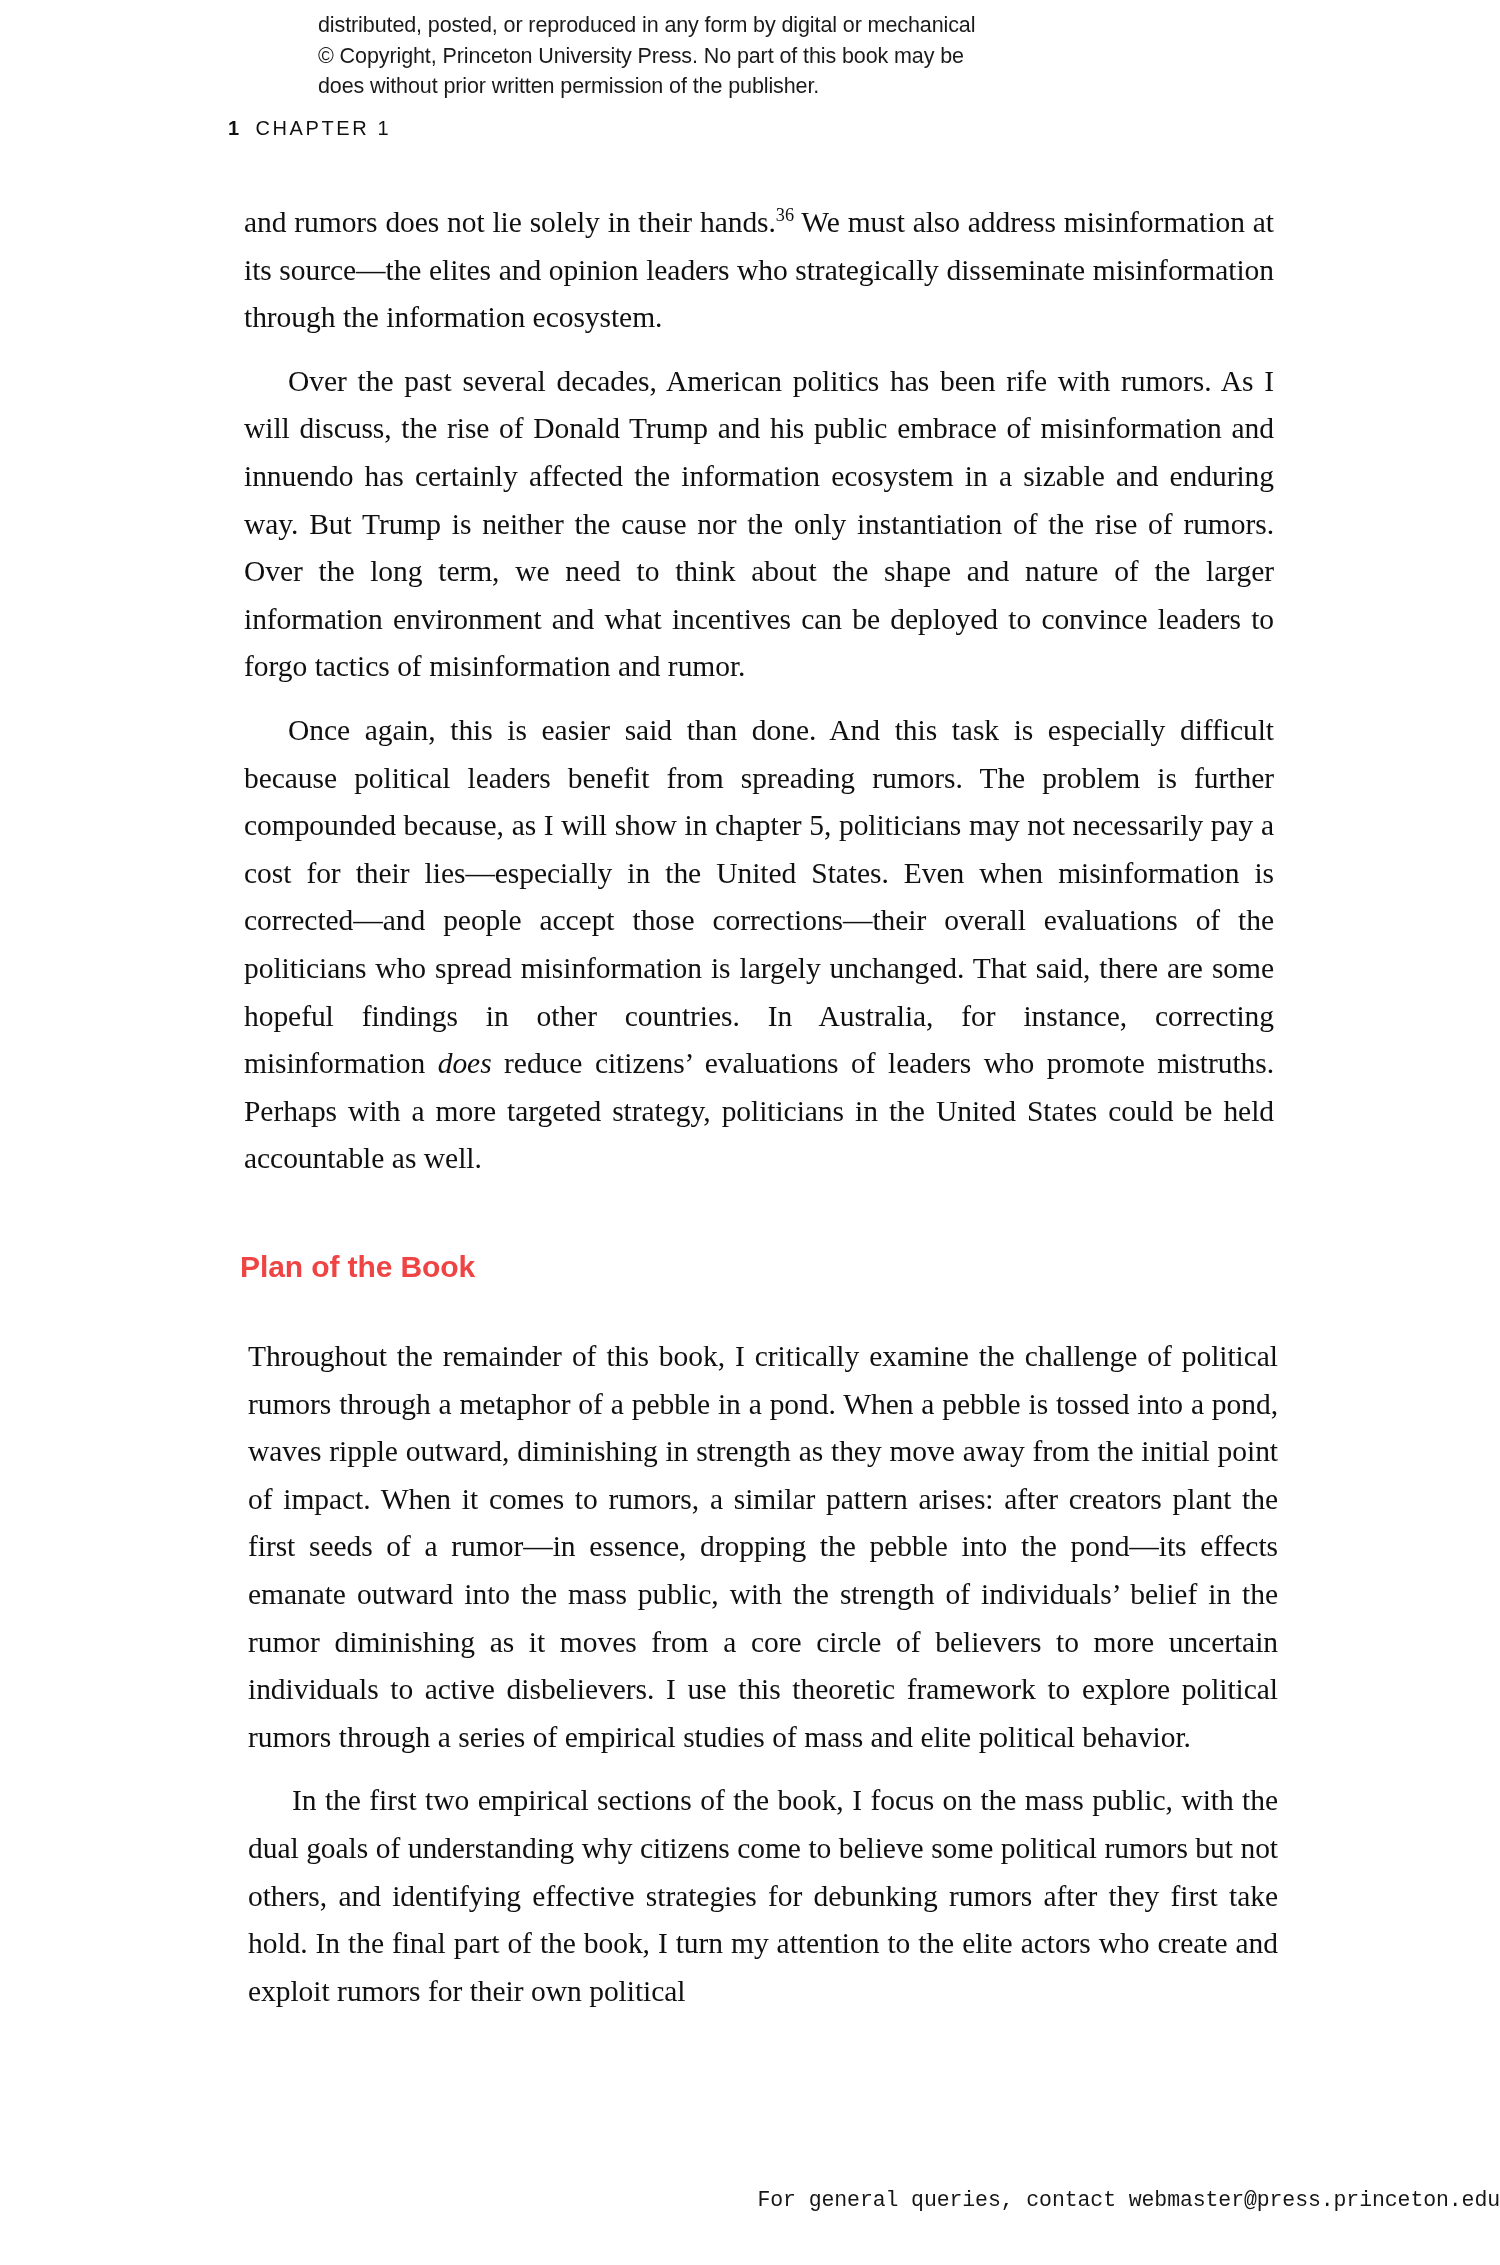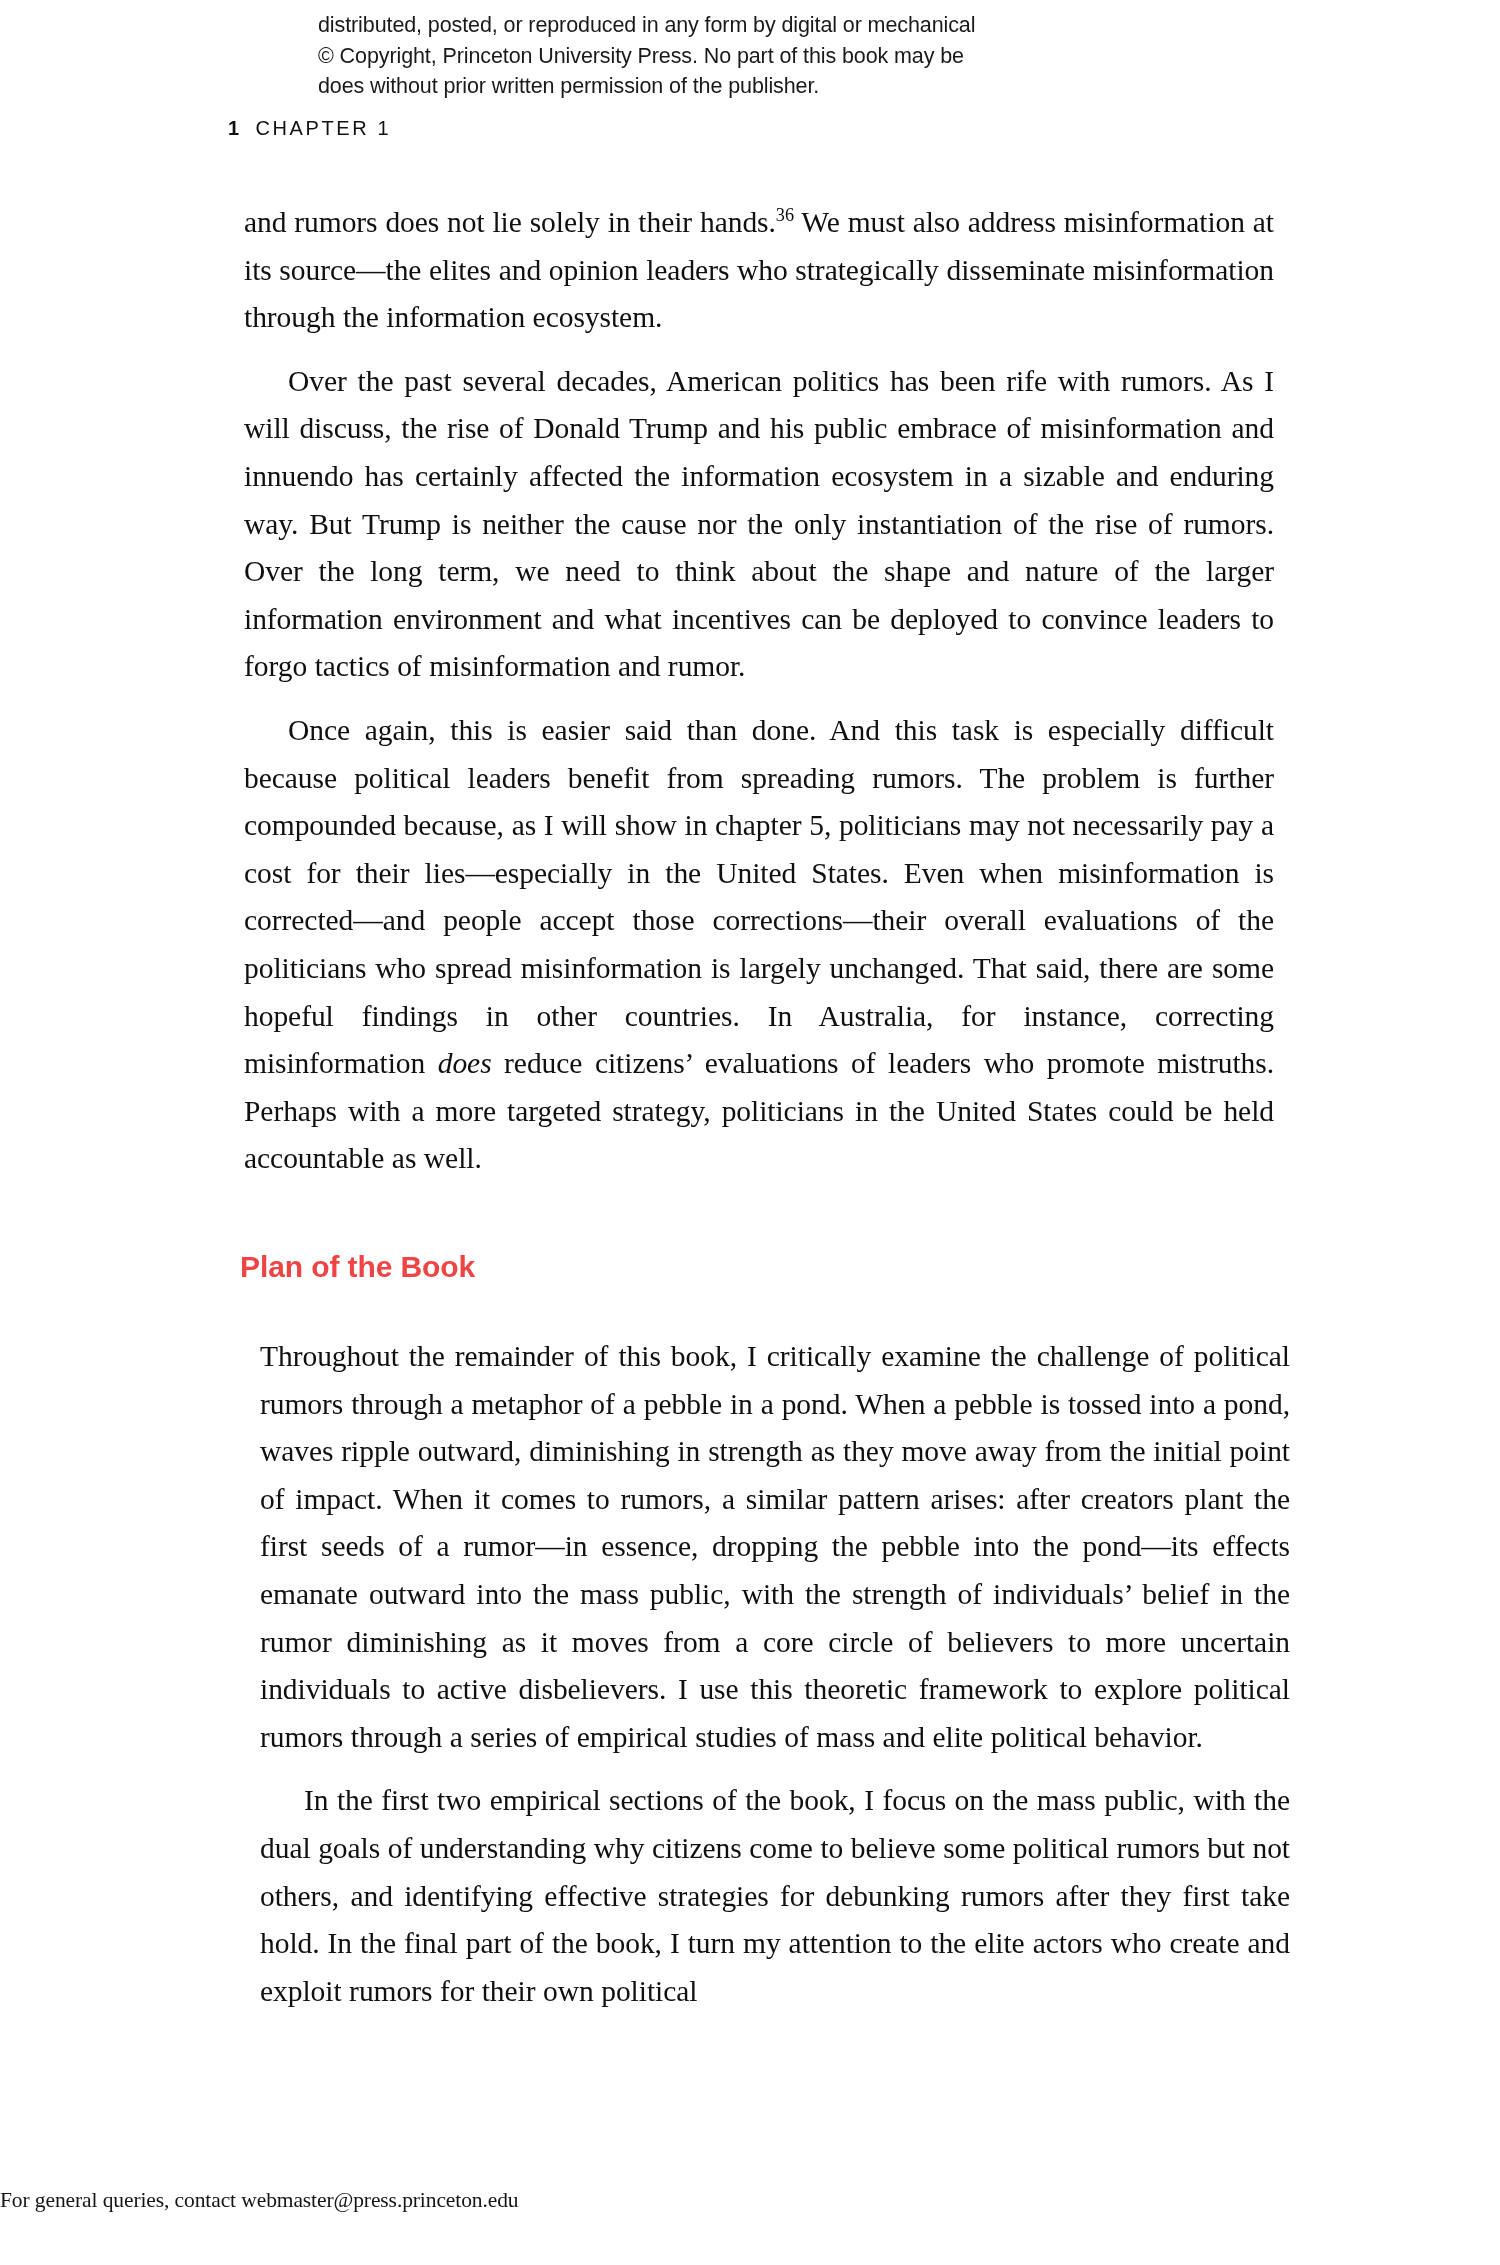--- a/index.html
+++ b/index.html
@@ -93,33 +93,33 @@
     font-family: "Liberation Sans", "DejaVu Sans", sans-serif;
     font-size: 30px;
     font-weight: bold;
     color: #ef4444;
     letter-spacing: -0.1px;
     white-space: nowrap;
   }
 
   .column2 {
     position: absolute;
-    left: 244px;
+    left: 232px;
     top: 1317px;
     width: 1062px;
   }
 
   
   .footer {
     position: absolute;
     left: 0;
     right: 0;
     top: 2188px;
-    text-align: left;
-    font-family: Liberation Serif, serif;
+    text-align: right;
+    font-family: Liberation Mono, monospace;
     font-size: 21.5px;
     color: #151515;
     letter-spacing: -0.1px;
   }
 </style>
 </head>
 <body>
 
 <div class="page">
 

